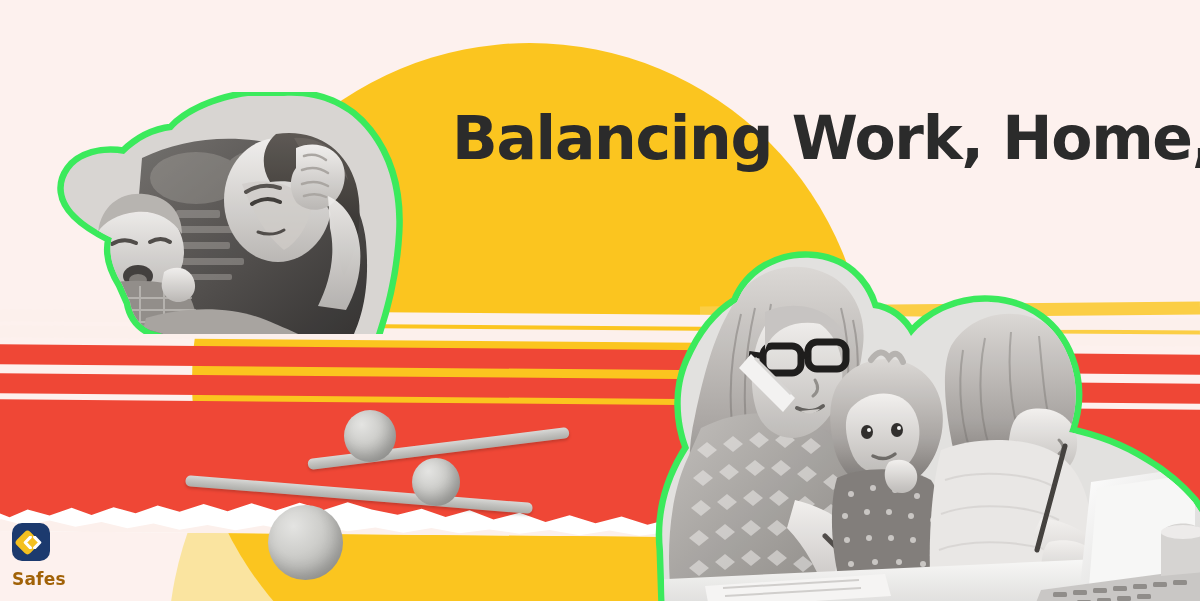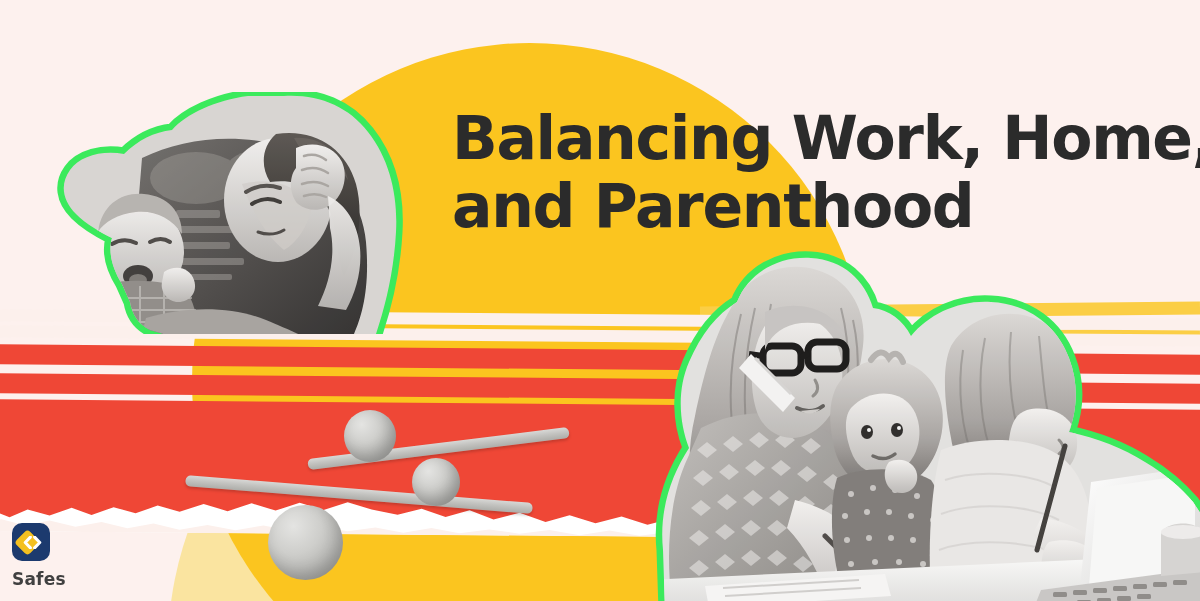--- a/index.html
+++ b/index.html
@@ -171,21 +171,21 @@
     left: 21px; top: 13px;
     width: 9px; height: 13px;
     z-index: 2;
   }
   .logo-text {
     margin-top: 8px;
     font-family: "DejaVu Sans", "Liberation Sans", sans-serif;
     font-weight: 700;
     font-size: 17px;
     letter-spacing: .2px;
-    color: #404040;
+    color: #a16207;
     line-height: 20px;
   }
 </style>
 </head>
 <body>
 
 <div id="banner">
 
   <div class="pale-circle"></div>
 
@@ -562,21 +562,20 @@
       <path d="M516,286 C516,276 532,272 544,274 C556,276 560,284 560,292
                L560,322 L516,326 Z" fill="#D5D3D1"></path>
       <ellipse cx="538" cy="282" rx="22" ry="7" fill="#EDEBEA"></ellipse>
 
       <rect x="0" y="0" width="560" height="360" fill="#FFFFFF" opacity="0.03"></rect>
     </g>
   </svg>
 
   <div class="title-wrap">
     <div class="title-line">Balancing Work, Home,</div>
-    <div class="title-line">and Parenthood</div>
   </div>
 
   <div class="logo-block">
     <span class="logo-mark">
       <span class="logo-diamond"></span>
       <svg class="logo-chev-l" viewBox="0 0 9 13">
         <path d="M7.4,1.1 L2.2,6.5 L7.4,11.9" fill="none" stroke="#FFFFFF" stroke-width="3" stroke-linecap="round" stroke-linejoin="round"></path>
       </svg>
       <svg class="logo-chev-r" viewBox="0 0 9 13">
         <path d="M1.6,1.1 L6.8,6.5 L1.6,11.9" fill="none" stroke="#FFFFFF" stroke-width="3" stroke-linecap="round" stroke-linejoin="round"></path>

